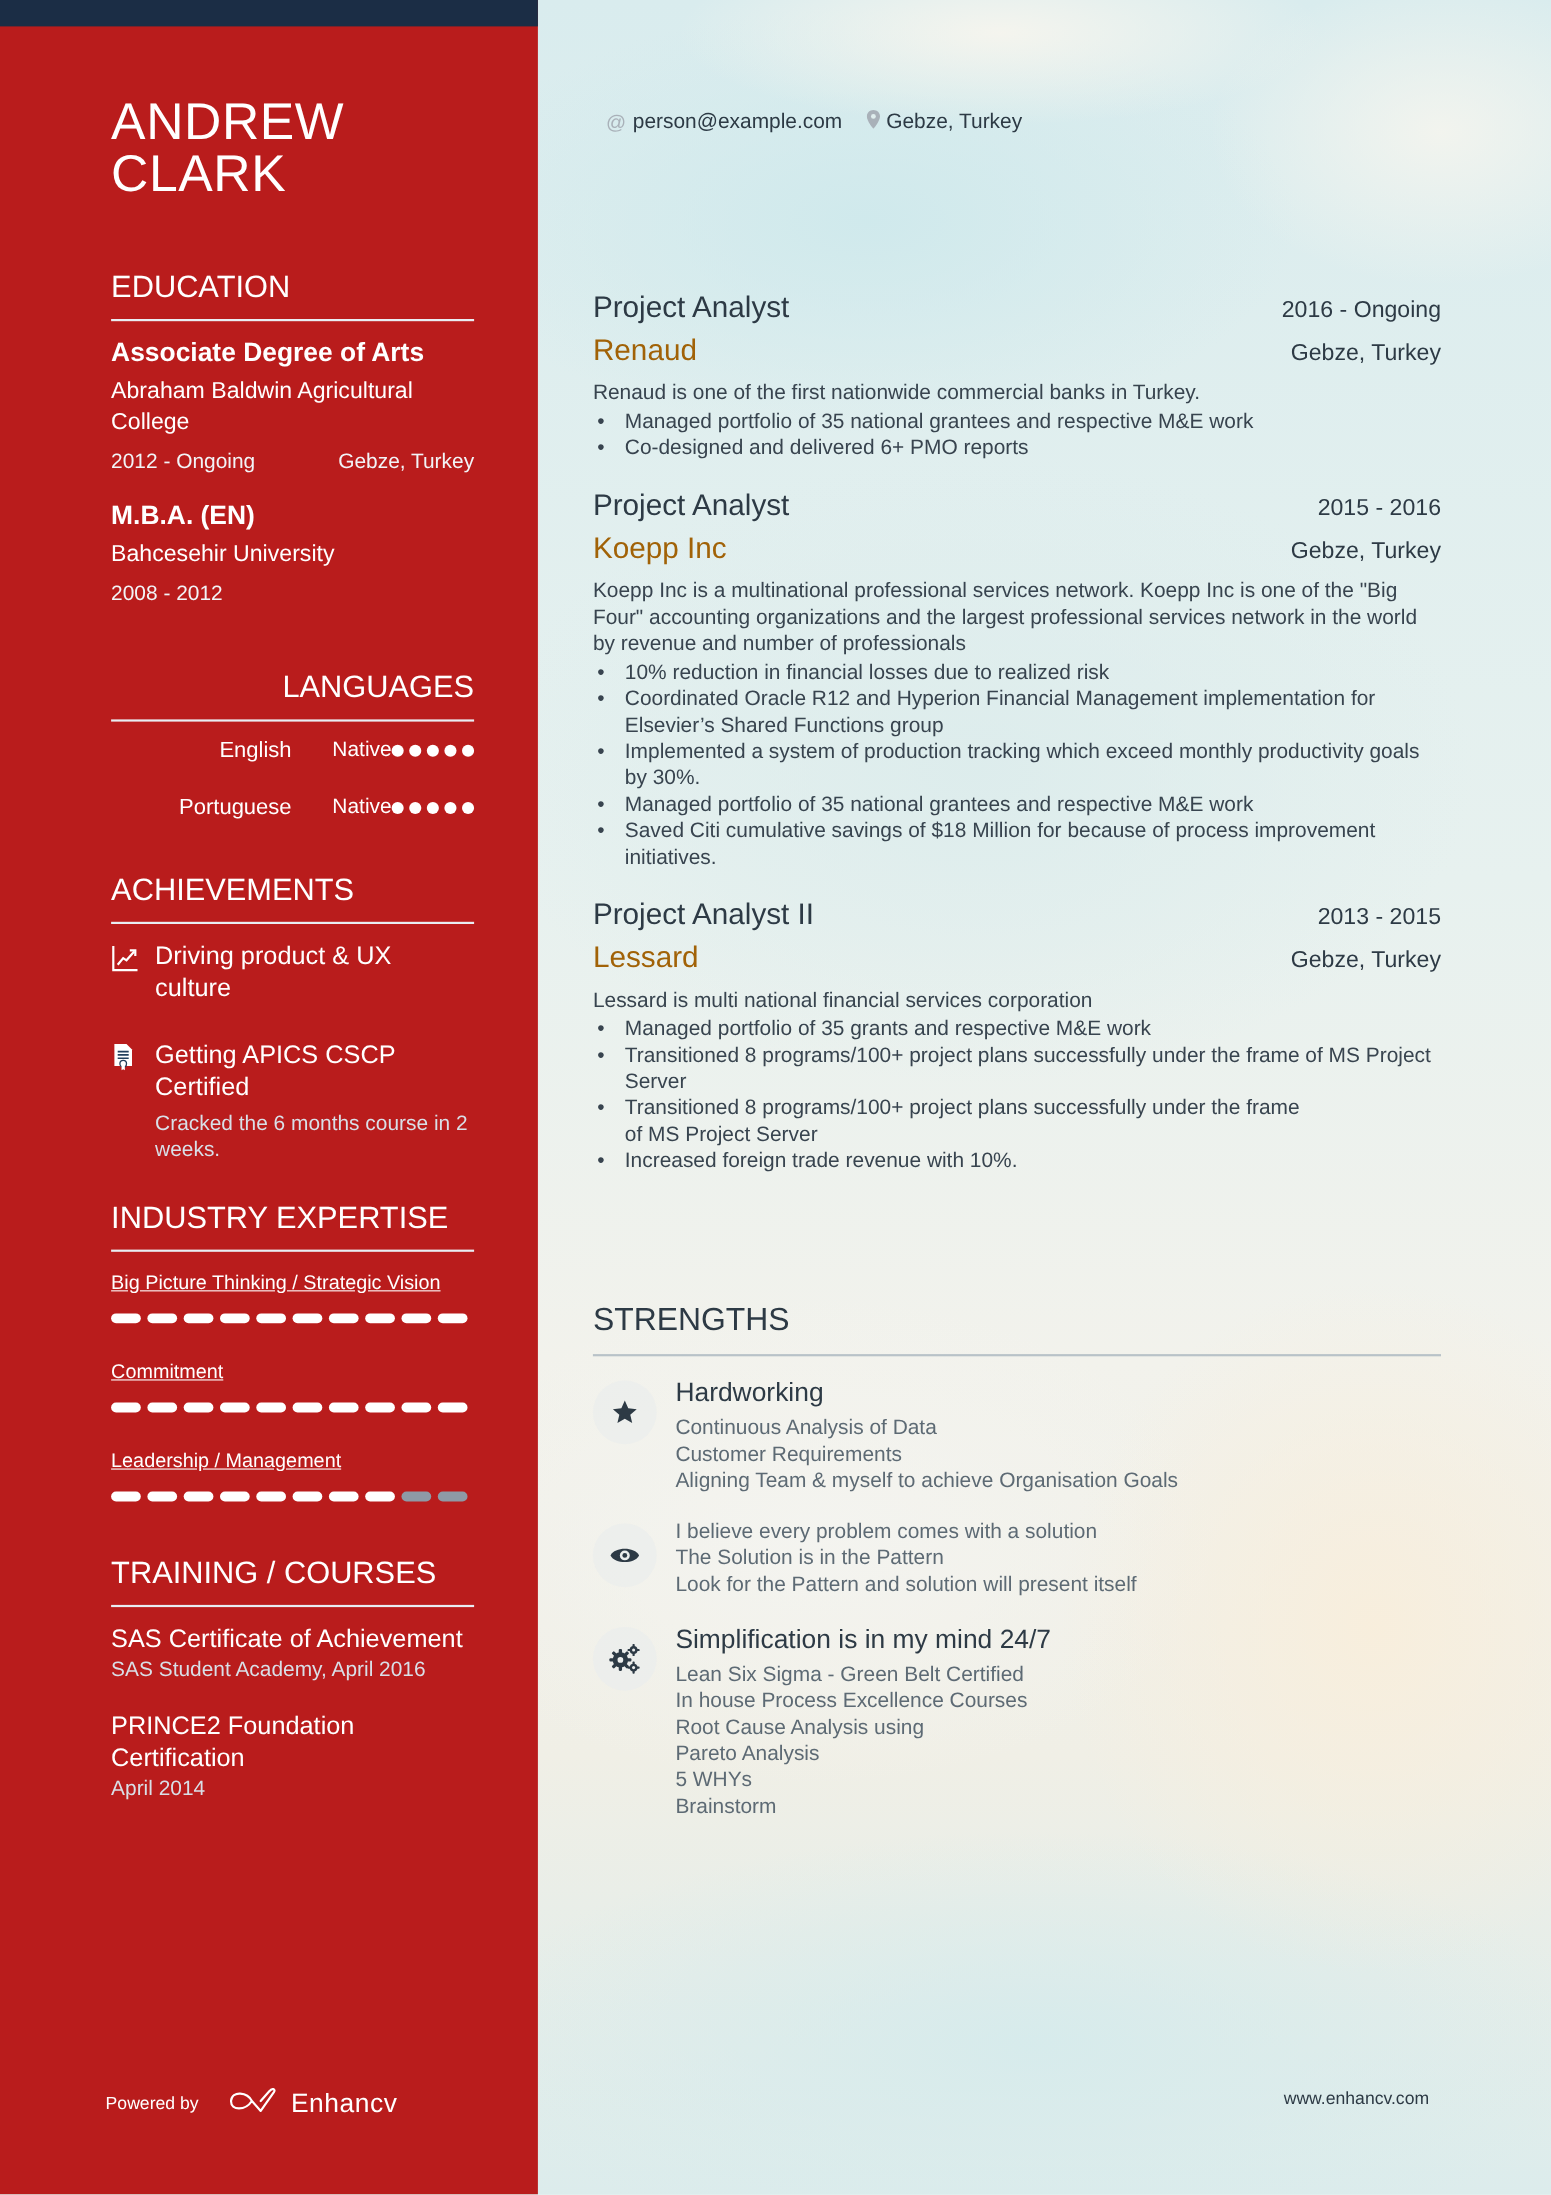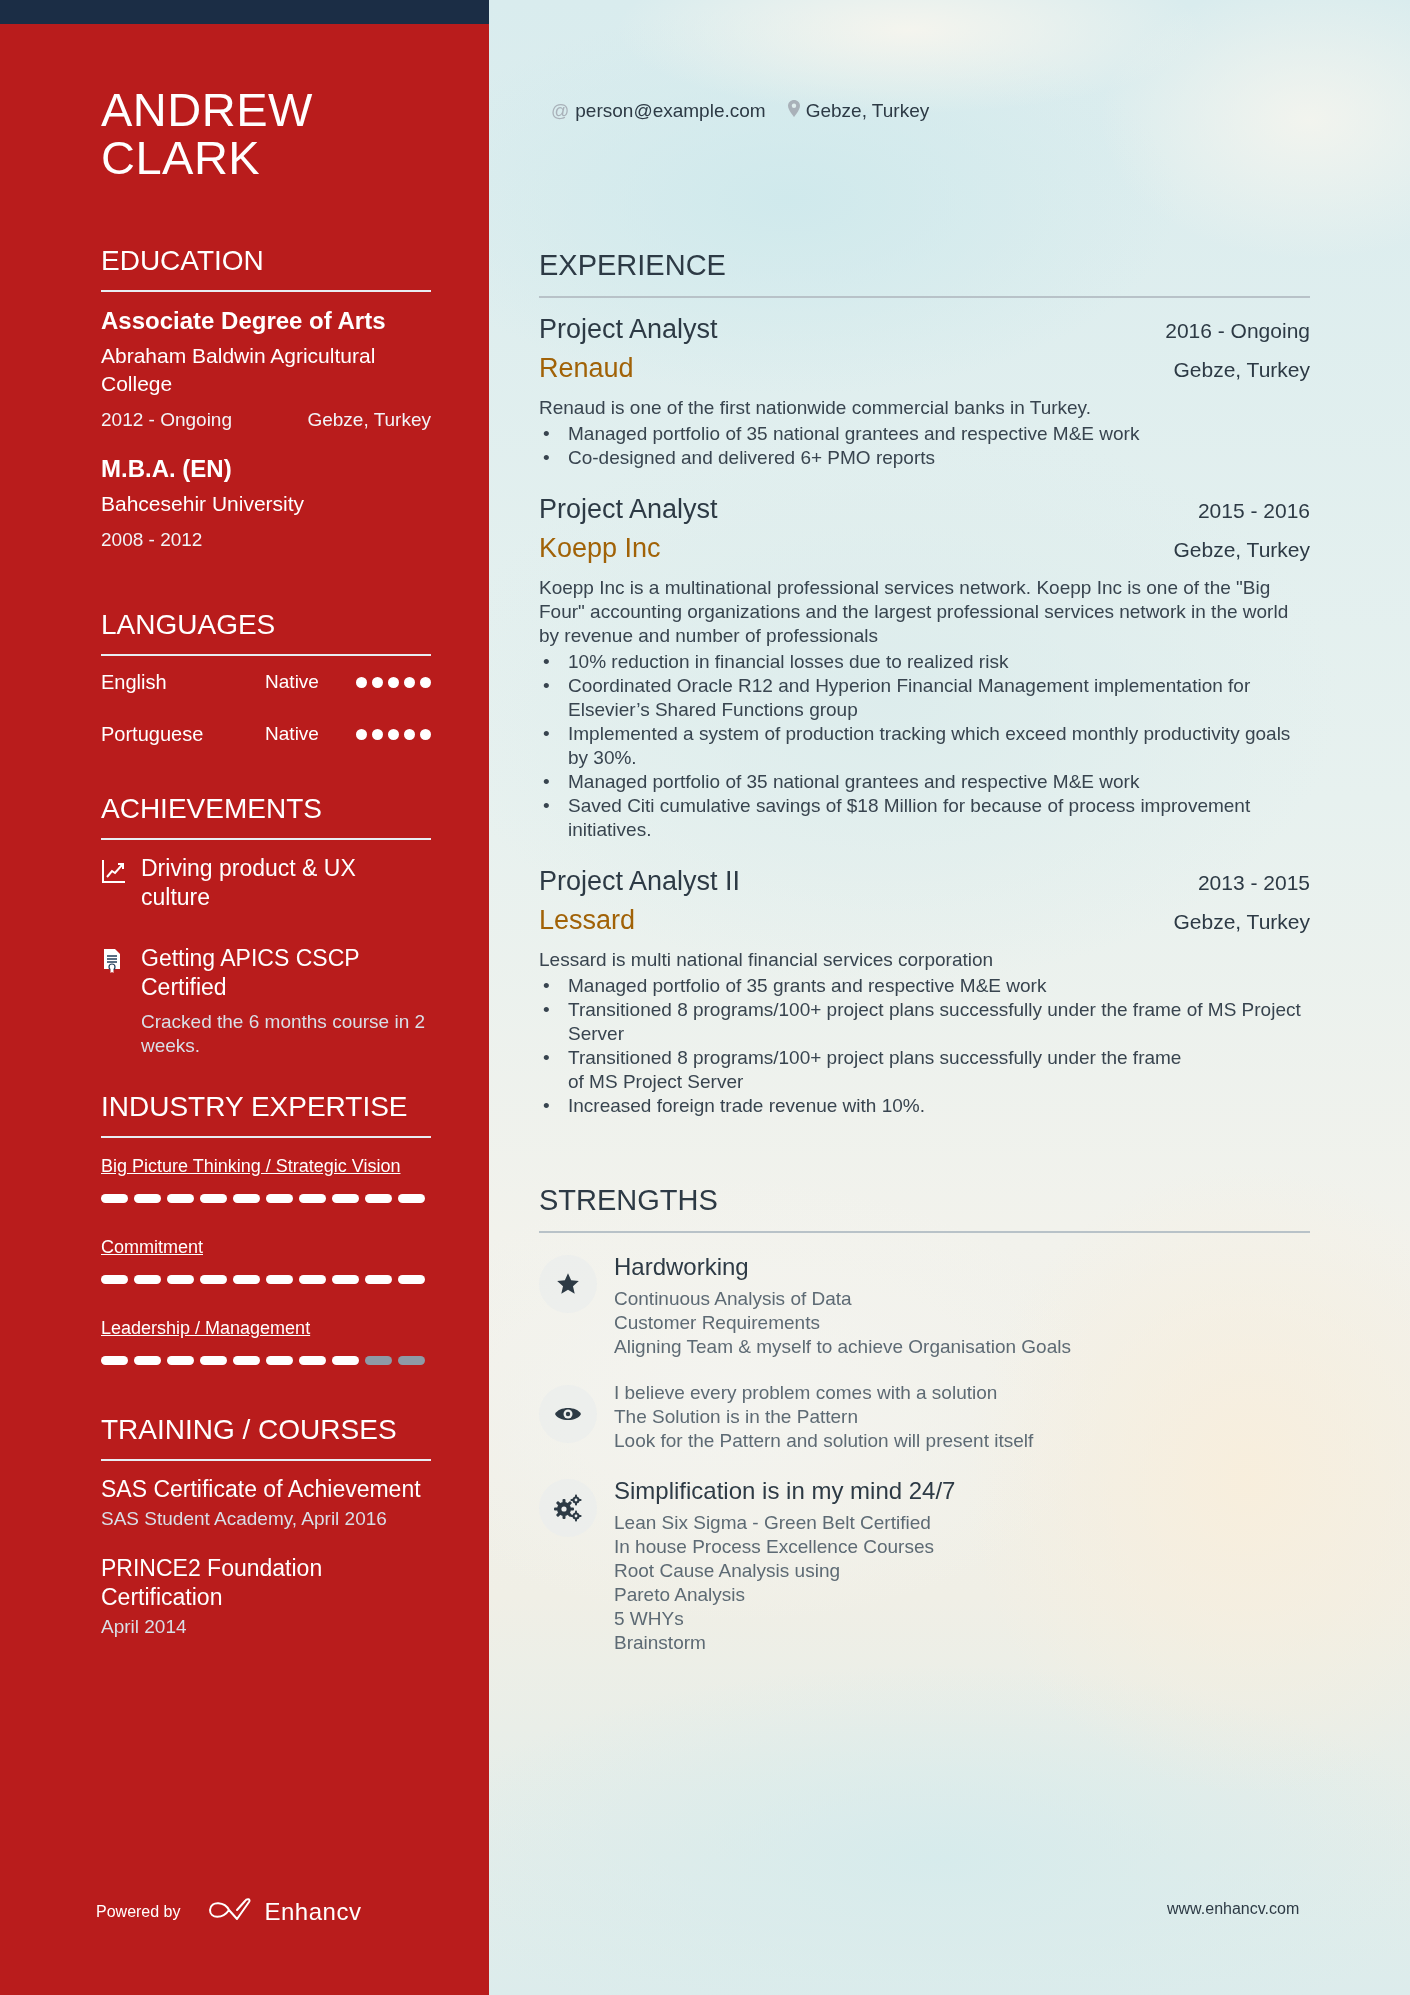--- a/index.html
+++ b/index.html
@@ -131,21 +131,21 @@
         </div>
         <div>
           <div class="edu-degree">M.B.A. (EN)</div>
           <div class="edu-school">Bahcesehir University</div>
           <div class="edu-meta">
             <span>2008 - 2012</span>
           </div>
         </div>
       </section>
 
-      <section class="sb-section" style="margin-top:56px;">
+      <section class="sb-section" style="margin-top:56px;text-align:right;">
         <h2 class="sb-title" style="margin-bottom:0;">LANGUAGES</h2>
         <div class="lang-row">
           <span class="lang-name">English</span>
           <span class="lang-level">Native</span>
           <span class="dots">
             <i class="dot"></i>
               <i class="dot"></i>
               <i class="dot"></i>
               <i class="dot"></i>
               <i class="dot"></i>
@@ -278,21 +278,20 @@
           <svg width="12" height="17" viewBox="0 0 12 17">
               <path d="M6 0 C2.7 0 0 2.6 0 5.8 C0 10 6 17 6 17 C6 17 12 10 12 5.8 C12 2.6 9.3 0 6 0 Z" fill="#a9b1b9"></path>
               <circle cx="6" cy="5.8" r="2.2" fill="#e0eeee"></circle>
             </svg>
         </span>
         <span>Gebze, Turkey</span>
       </span>
     </div>
 
     <section class="experience">
-      <h2 class="m-section-title">EXPERIENCE</h2>
 
       <div class="job">
         <div class="job-row">
           <span class="job-title">Project Analyst</span>
           <span class="job-date">2016 - Ongoing</span>
         </div>
         <div class="job-row">
           <span class="job-company">Renaud</span>
           <span class="job-loc">Gebze, Turkey</span>
         </div>

